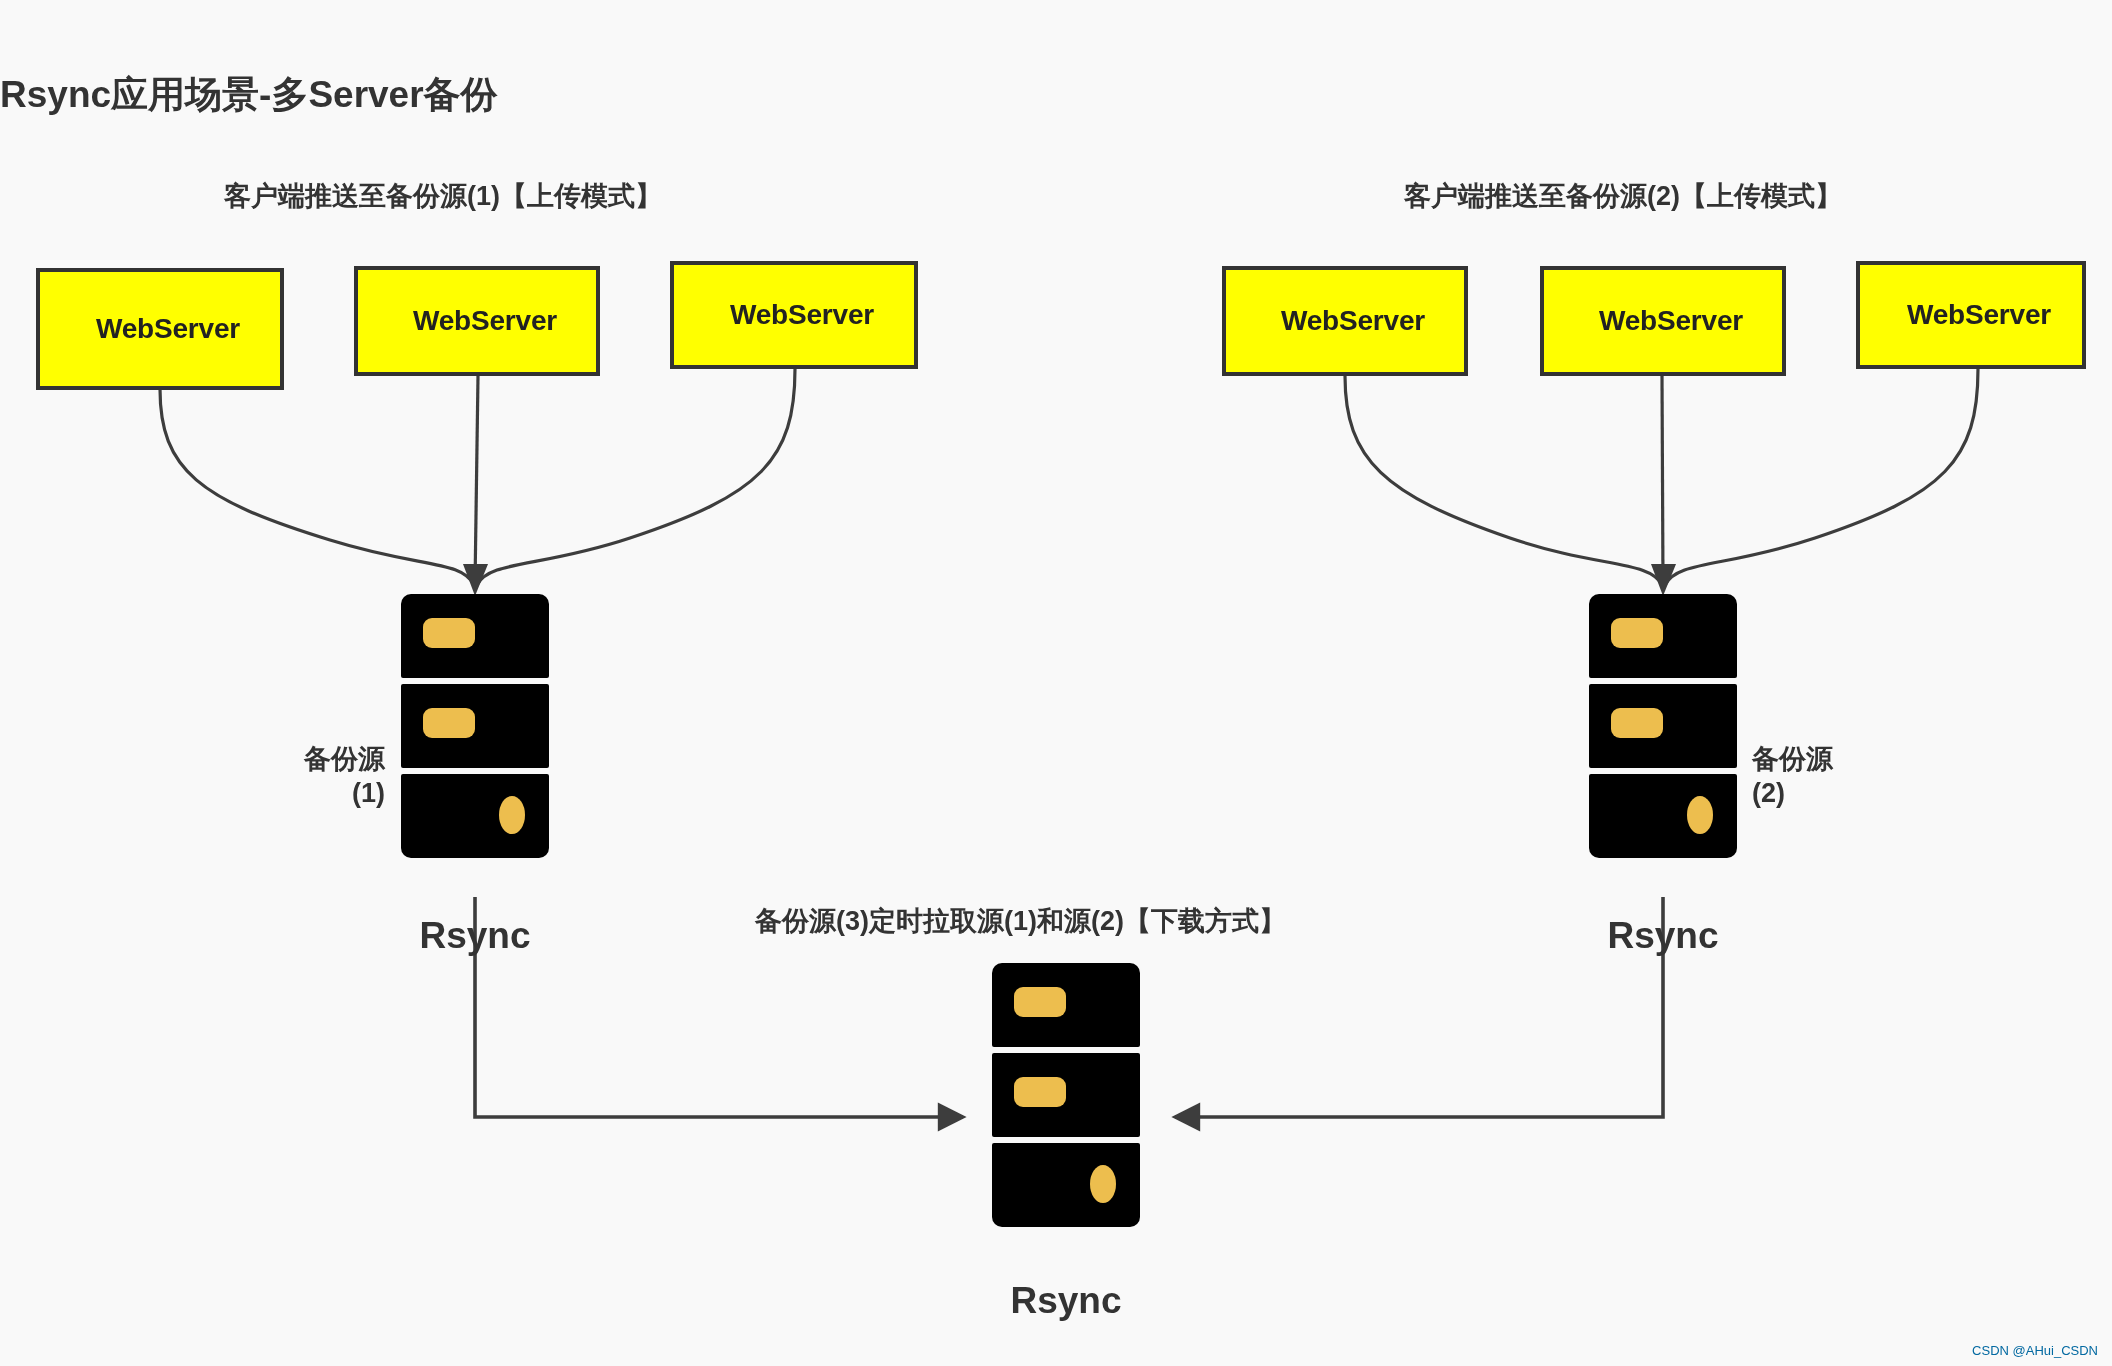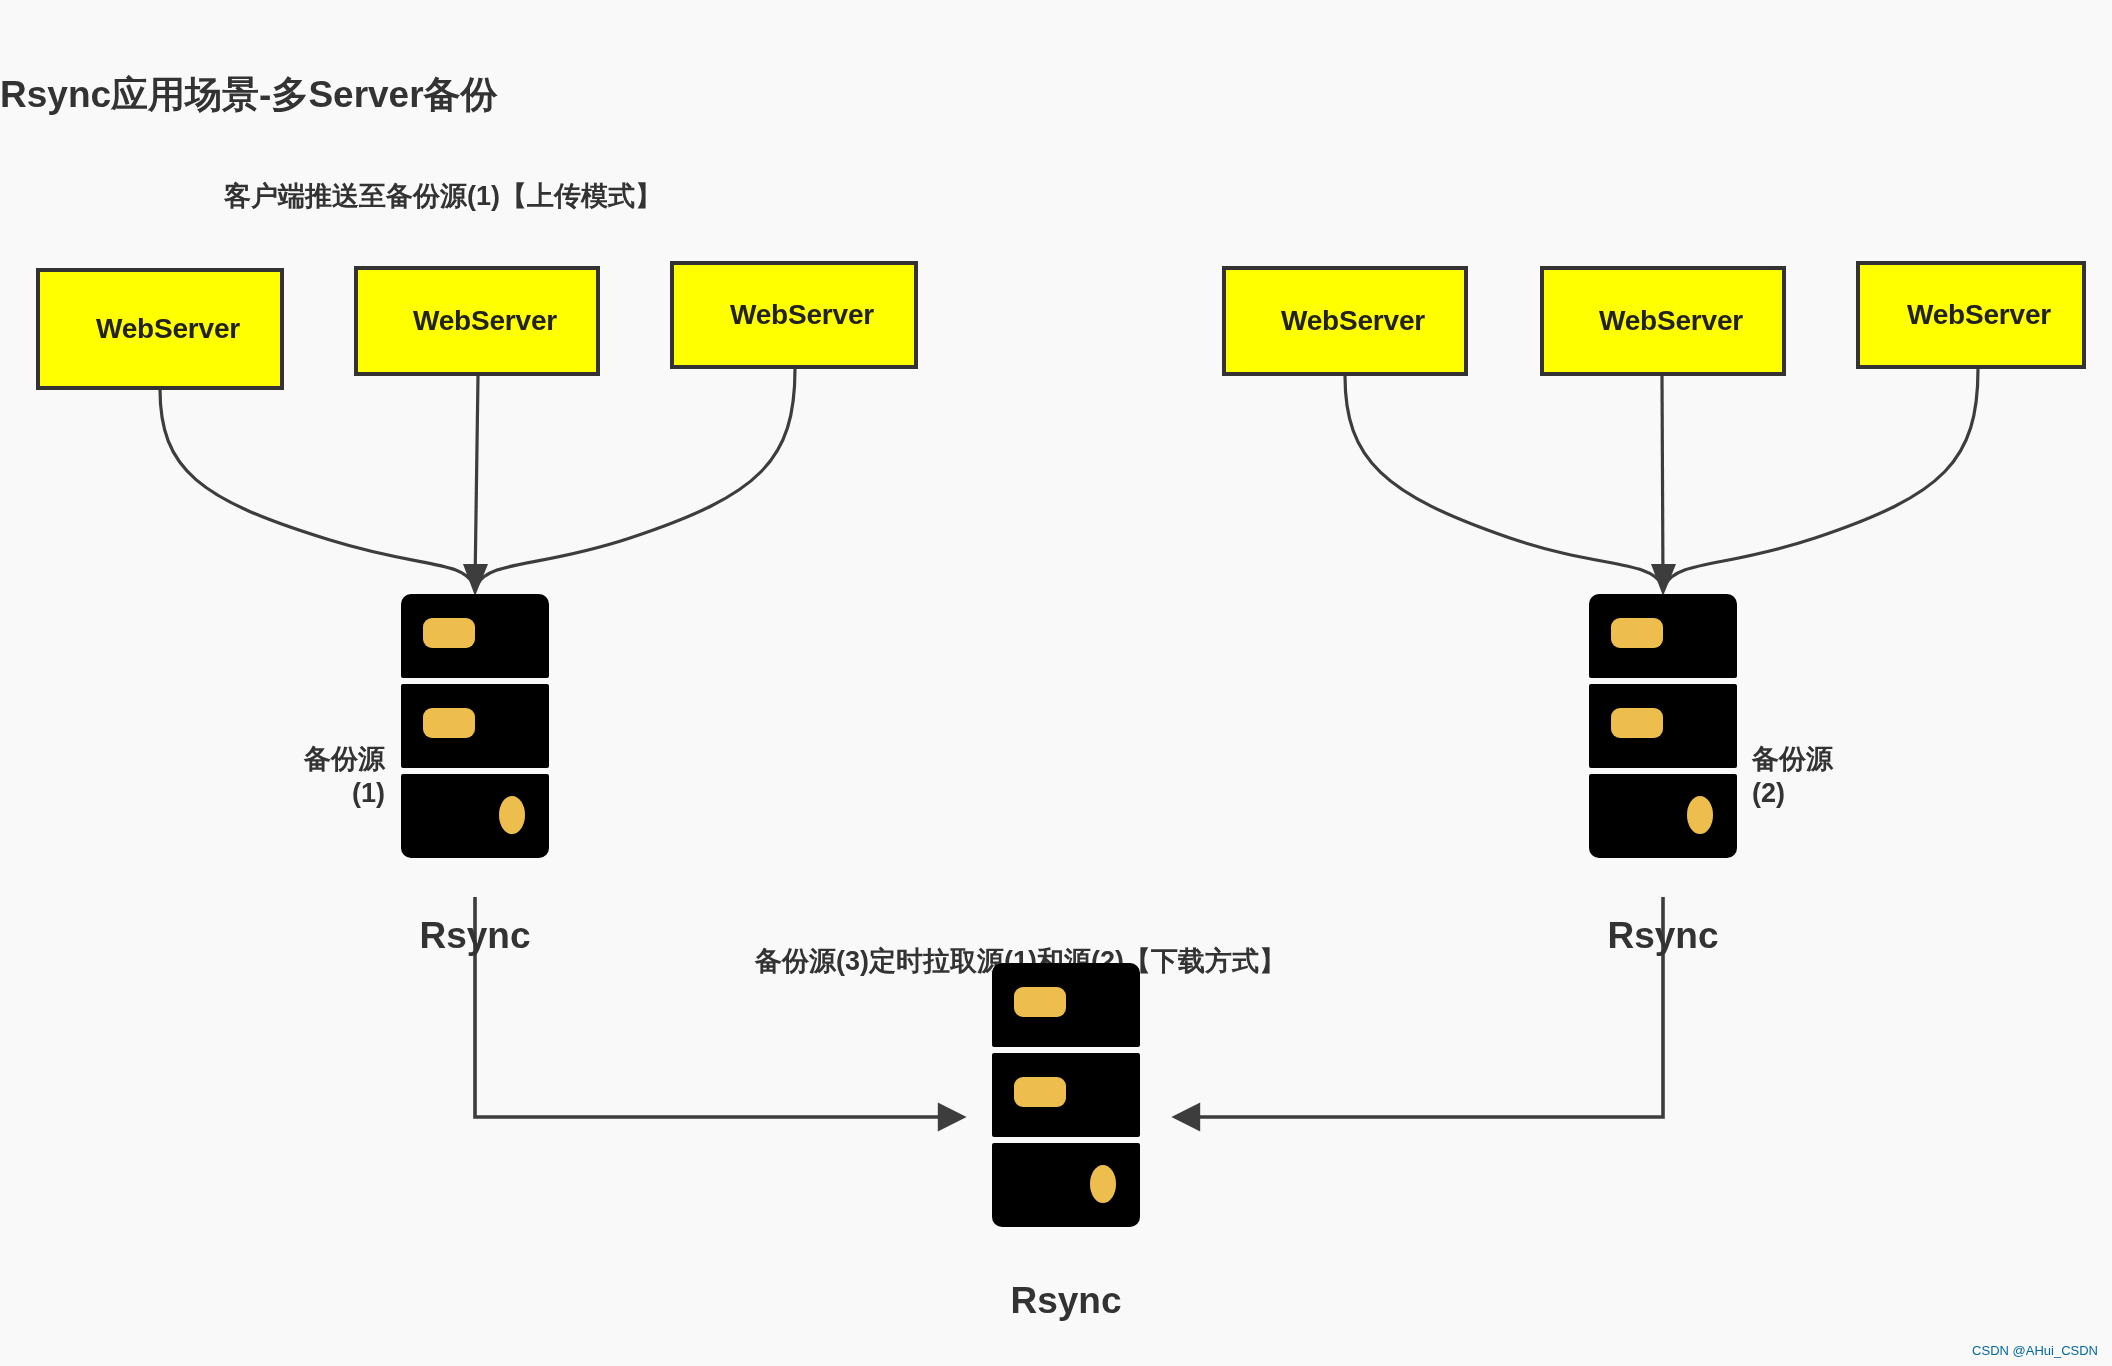--- a/index.html
+++ b/index.html
@@ -136,22 +136,23 @@
 </style>
 </head>
 <body>
 
 <div id="canvas">
 
   <div class="title">Rsync应用场景-多Server备份</div>
 
   <div class="section-label" style="left:224px; top:178px;">客户端推送至备份源(1)【上传模式】</div>
 
-
-  <div class="section-label" style="left:755px; top:943px;">备份源(3)定时拉取源(1)和源(2)【下载方式】</div>
+  <div class="section-label" style="left:1404px; top:178px;">客户端推送至备份源(2)【上传模式】</div>
+
+  <div class="section-label" style="left:755px; top:903px;">备份源(3)定时拉取源(1)和源(2)【下载方式】</div>
 
   <svg class="svg-layer" viewBox="0 0 2112 1366">
     <defs>
       <marker id="arrow-down" markerWidth="10" markerHeight="10" refX="5" refY="8" orient="auto" markerUnits="strokeWidth">
         <path d="M1,1 L9,1 L5,9 z" fill="#3d3d3d"></path>
       </marker>
       <marker id="arrow-right" markerWidth="10" markerHeight="10" refX="8" refY="5" orient="auto" markerUnits="strokeWidth">
         <path d="M1,1 L9,5 L1,9 z" fill="#3d3d3d"></path>
       </marker>
       <marker id="arrow-left" markerWidth="10" markerHeight="10" refX="8" refY="5" orient="auto" markerUnits="strokeWidth">

